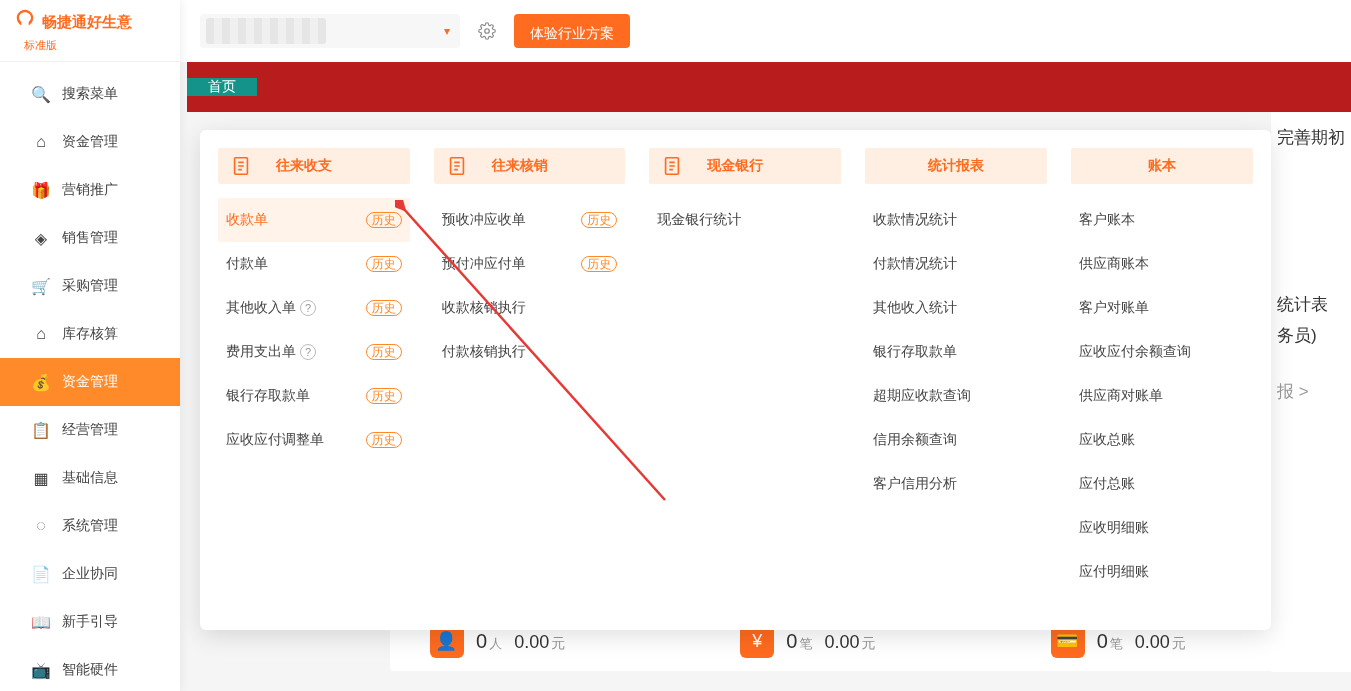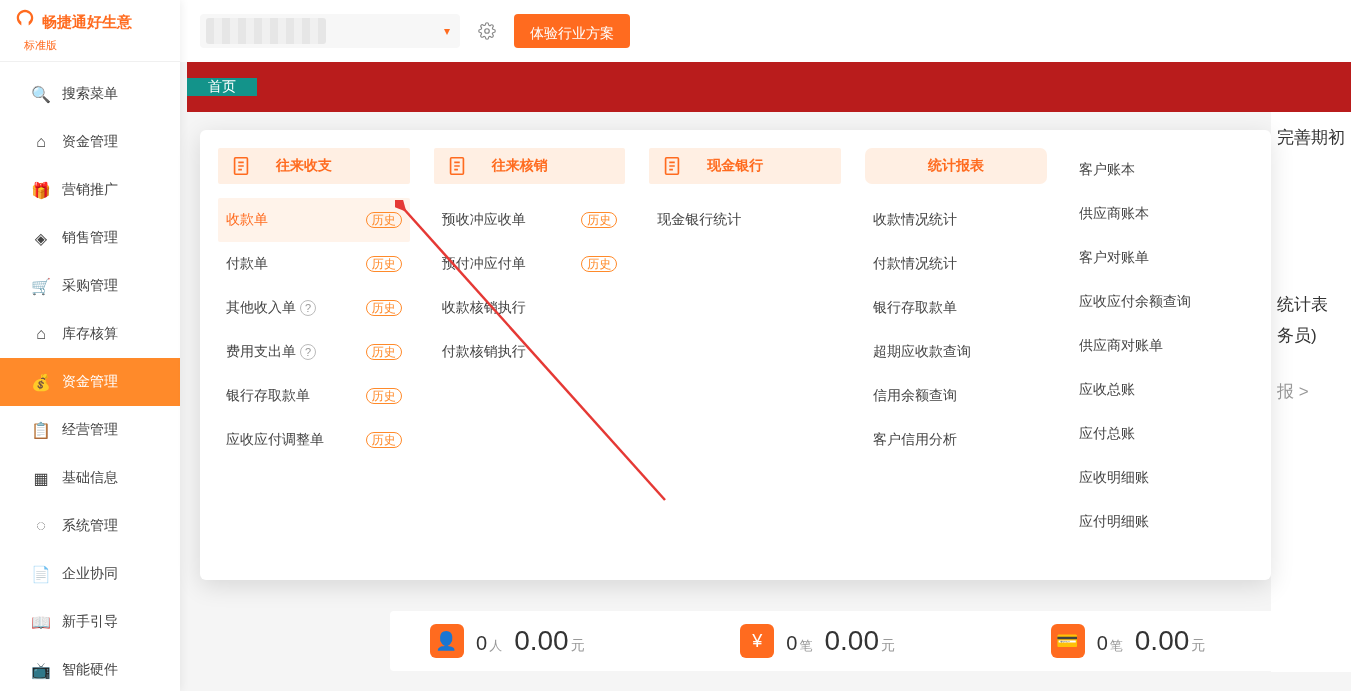--- a/index.html
+++ b/index.html
@@ -29,21 +29,21 @@
 
     .tabbar { height: 50px; background: #b91c1c; display: flex; align-items: center; margin-left: 7px; }
     .tab { width: 70px; display: flex; align-items: center; justify-content: center; color: #fff; background: #13938a; cursor: pointer; }
 
     
     .mega { position: absolute; left: 200px; top: 130px; right: 80px; background: #fff; box-shadow: 0 6px 24px rgba(0,0,0,0.12); border-radius: 6px; padding: 18px 12px 36px; display: flex; gap: 12px; z-index: 30; }
     .col { flex: 1; min-width: 0; padding: 0 6px; }
     .col.small { flex: 0.95; }
     .col-head { height: 36px; background: #ffefe3; color: #ff6b1f; font-weight: 600; display: flex; align-items: center; justify-content: center; gap: 24px; border-radius: 2px; margin-bottom: 14px; }
     .col-head.left { justify-content: flex-start; padding-left: 12px; }
-    .col-head.center-only { justify-content: center; border-radius: 7px; }
+    .col-head.center-only { justify-content: center; }
     .col-head-ico { width: 22px; height: 22px; display: inline-flex; align-items: center; justify-content: center; }
 
     .menu-row { height: 44px; display: flex; align-items: center; justify-content: space-between; padding: 0 8px; cursor: pointer; border-radius: 2px; }
     .menu-row.selected { background: #fff3ea; }
     .menu-label { color: #444; }
     .menu-row.selected .menu-label { color: #ff6b1f; text-align: center; }
     .menu-help { display: inline-flex; width: 16px; height: 16px; border: 1px solid #bbb; border-radius: 50%; align-items: center; justify-content: center; font-size: 11px; color: #999; margin-left: 4px; }
     .tag-hist { border: 1px solid #ff8a2a; color: #ff8a2a; font-size: 12px; padding: 1px 5px; border-radius: 8px; line-height: 1; }
 
     
@@ -53,21 +53,21 @@
     .right-panel { position: absolute; right: 0; top: 112px; width: 80px; height: 560px; background: #fff; padding: 12px 6px; z-index: 10; }
     .rp-text { font-size: 17px; color: #333; line-height: 1.6; margin-bottom: 28px; }
     .rp-gt { color: #999; }
     .rp-badge { width: 38px; height: 38px; border-radius: 8px; background: #ff8a2a; color: #fff; display: flex; align-items: center; justify-content: center; margin-bottom: 20px; font-size: 20px; position: absolute; right: 30px; top: 200px; }
 
     .dash-bottom { position: absolute; left: 210px; right: 30px; bottom: 20px; height: 60px; background: #fff; border-radius: 4px; display: flex; align-items: center; z-index: 10; }
     .dash-cell { flex: 1; display: flex; align-items: center; gap: 12px; padding-left: 40px; }
     .dash-ico { width: 34px; height: 34px; border-radius: 6px; background: #ff6b1f; color: #fff; display: flex; align-items: center; justify-content: center; font-size: 18px; }
     .dash-main { color: #333; font-size: 20px; }
     .dash-sub { color: #999; font-size: 13px; margin-left: 2px; }
-    .dash-val { color: #333; font-size: 28px; margin-left: 12px; }
+    .dash-val { color: #333; font-size: 18px; margin-left: 12px; }
     .dash-unit { color: #999; font-size: 14px; margin-left: 2px; }
   </style>
 </head>
 <body>
 
 <aside class="sidebar">
   <div class="logo-area">
     <div class="logo-line">
       <span class="logo-icon">
         <svg width="22" height="22" viewBox="0 0 24 24">
@@ -261,33 +261,39 @@
       <div class="col-head center-only">
         <span>统计报表</span>
       </div>
       <div class="menu-row">
         <span class="menu-label">收款情况统计</span>
       </div>
       <div class="menu-row">
         <span class="menu-label">付款情况统计</span>
       </div>
       <div class="menu-row">
+        <span class="menu-label">其他收入统计</span>
+      </div>
+      <div class="menu-row">
         <span class="menu-label">银行存取款单</span>
       </div>
       <div class="menu-row">
         <span class="menu-label">超期应收款查询</span>
       </div>
       <div class="menu-row">
         <span class="menu-label">信用余额查询</span>
       </div>
       <div class="menu-row">
         <span class="menu-label">客户信用分析</span>
       </div>
     </div>
     <div class="col small">
+      <div class="col-head center-only">
+        <span>账本</span>
+      </div>
       <div class="menu-row">
         <span class="menu-label">客户账本</span>
       </div>
       <div class="menu-row">
         <span class="menu-label">供应商账本</span>
       </div>
       <div class="menu-row">
         <span class="menu-label">客户对账单</span>
       </div>
       <div class="menu-row">

